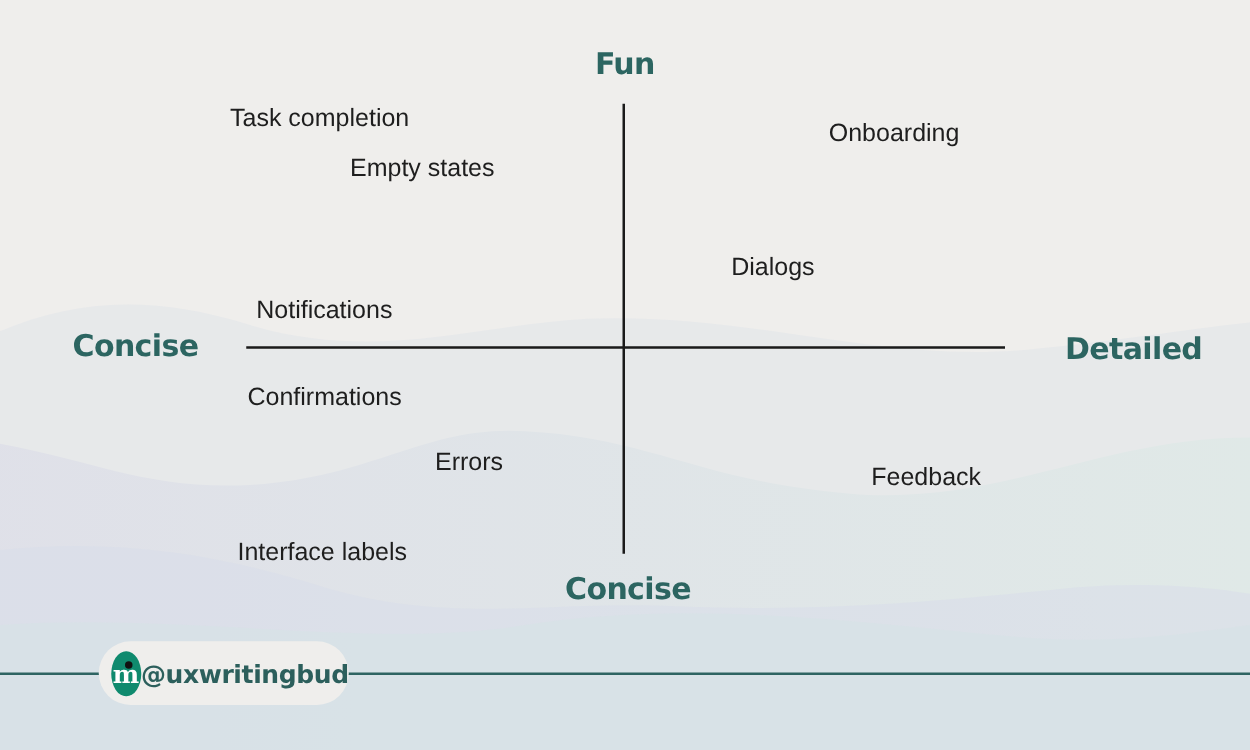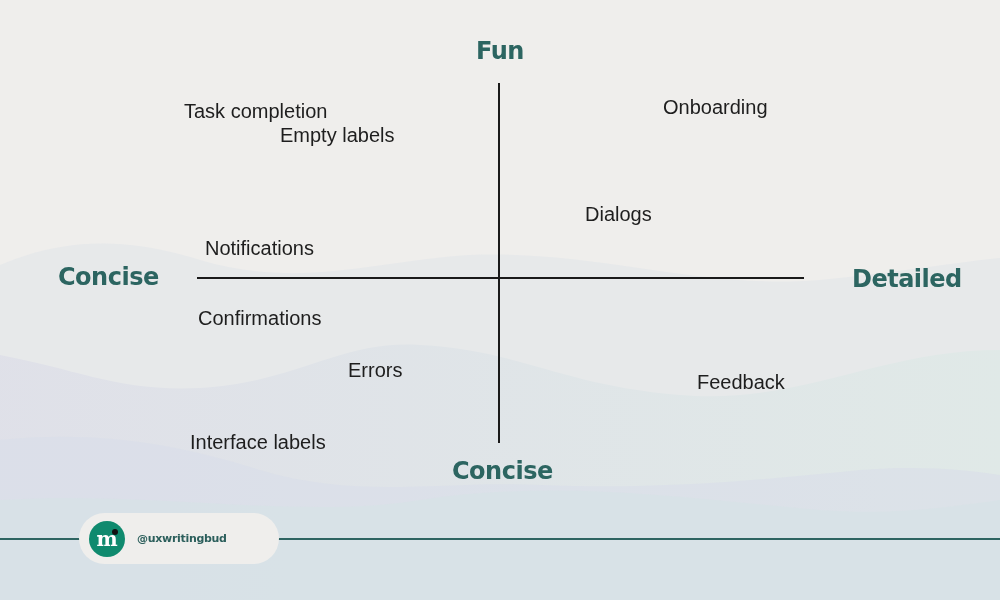--- a/index.html
+++ b/index.html
@@ -35,21 +35,21 @@
     background: #efeeec; border-radius: 26px;
     display: flex; align-items: center; padding-left: 10px;
   }
   .logo {
     width: 36px; height: 36px; border-radius: 50%; background: #0f8a6e;
     position: relative; display: flex; align-items: center; justify-content: center;
     color: #ffffff; font-family: "DejaVu Serif", serif; font-weight: bold; font-size: 20px;
   }
   .logo-dot { position: absolute; right: 7px; top: 8px; width: 6px; height: 6px; border-radius: 50%; background: #111; }
   .handle-text {
-    margin-left: 12px; color: #2c5f5c; font-weight: bold; font-size: 11px;
+    margin-left: 0; color: #2c5f5c; font-weight: bold; font-size: 20px;
     font-family: "DejaVu Sans", sans-serif; letter-spacing: -0.3px;
   }
 </style>
 </head>
 <body>
 
 <svg class="bg-waves" viewBox="0 0 1000 600" preserveAspectRatio="none">
   <defs>
     <linearGradient id="g1" x1="0" y1="0" x2="1" y2="0">
       <stop offset="0" stop-color="#dcdde8"></stop>
@@ -63,22 +63,22 @@
 </svg>
 
 <div class="axis-line axis-h"></div>
 <div class="axis-line axis-v"></div>
 
 <div class="axis-label" style="left:476px; top:37px;">Fun</div>
 <div class="axis-label" style="left:452px; top:457px;">Concise</div>
 <div class="axis-label" style="left:58px; top:263px;text-align:center;">Concise</div>
 <div class="axis-label" style="left:840px; top:265px;margin-left:12px;">Detailed</div>
 
-<div class="item" style="left:184px; top:84px;margin-top:16px;">Task completion</div>
-<div class="item" style="left:280px; top:124px;">Empty labels</div>
+<div class="item" style="left:184px; top:84px;">Task completion</div>
+<div class="item" style="left:280px; top:124px;">Empty states</div>
 <div class="item" style="left:663px; top:96px;">Onboarding</div>
 <div class="item" style="left:585px; top:203px;">Dialogs</div>
 <div class="item" style="left:205px; top:237px;">Notifications</div>
 <div class="item" style="left:198px; top:307px;">Confirmations</div>
 <div class="item" style="left:348px; top:359px;">Errors</div>
 <div class="item" style="left:697px; top:371px;">Feedback</div>
 <div class="item" style="left:190px; top:431px;">Interface labels</div>
 
 <div class="footer-line"></div>
 <div class="handle-pill">

